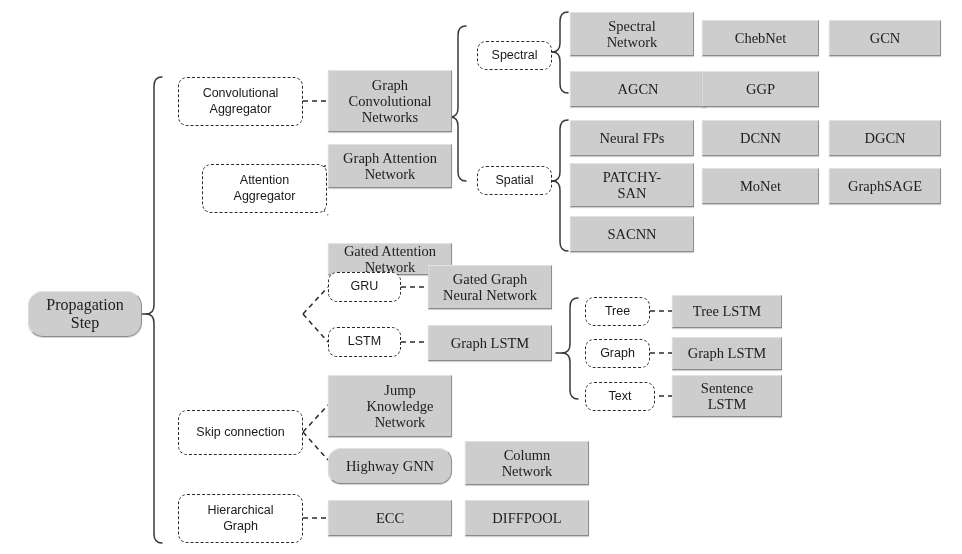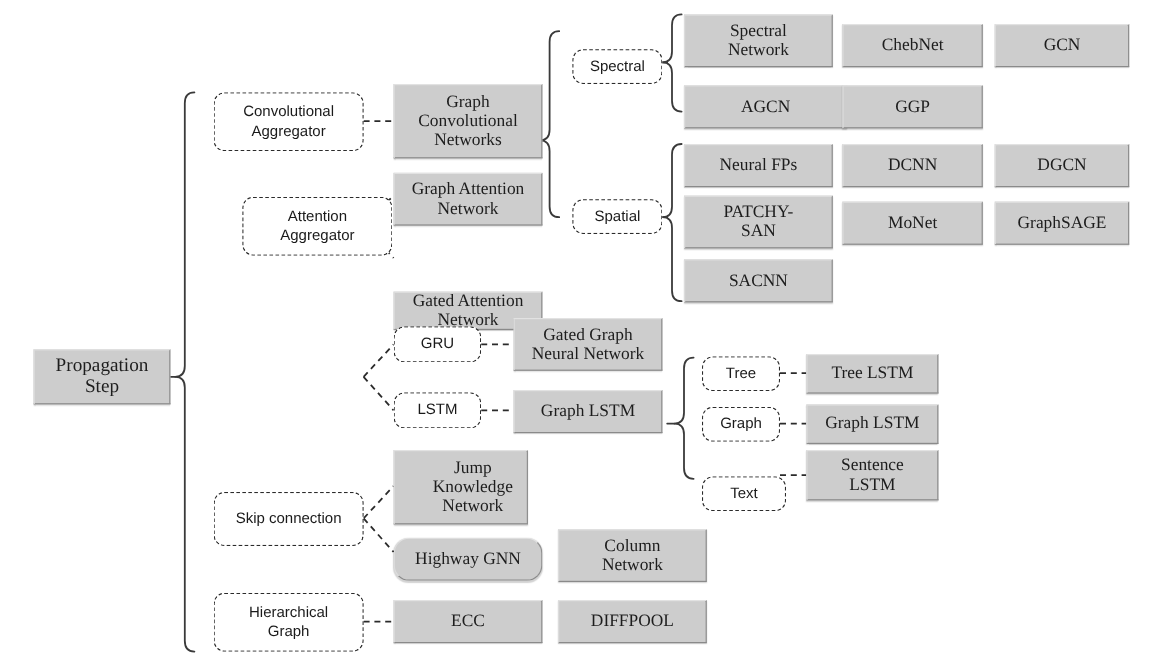--- a/index.html
+++ b/index.html
@@ -29,21 +29,21 @@
     align-items:center;
     justify-content:center;
     text-align:center;
     font-family:"Liberation Serif", serif;
     font-size:14.5px;
     line-height:1.12;
     color:#1d1d1d;
     padding:1px 3px;
     white-space:pre-line;
   }
-  .gbox.root{font-size:16px;}
+  .gbox.root{font-size:16px;border-radius:15px;}
   
   .dbox{
     position:absolute;
     box-sizing:border-box;
     background:#ffffff;
     border:1.6px dashed #2b2b2b;
     border-radius:9px;
     display:flex;
     align-items:center;
     justify-content:center;
@@ -136,21 +136,21 @@
 
   <div class="dbox" style="left:328px;top:272px;width:73px;height:30px;">GRU</div>
 
   <div class="dbox" style="left:328px;top:327px;width:73px;height:30px;">LSTM</div>
 
   <div class="gbox" style="left:428px;top:265px;width:124px;height:44px;">Gated Graph
 Neural Network</div>
 
   <div class="gbox" style="left:428px;top:325px;width:124px;height:36px;">Graph LSTM</div>
 
-  <div class="gbox" style="left:328px;top:375px;width:112px;height:62px;padding-left:23px;">Jump
+  <div class="gbox" style="left:328px;top:375px;width:124px;height:62px;padding-left:23px;">Jump
 Knowledge
 Network</div>
 
   <div class="gbox" style="left:328px;top:448px;width:124px;height:36px;border-radius:13px;">Highway GNN</div>
 
   <div class="gbox" style="left:465px;top:441px;width:124px;height:44px;">Column
 Network</div>
 
   <div class="gbox" style="left:328px;top:500px;width:124px;height:36px;">ECC</div>
 
@@ -183,21 +183,21 @@
   <div class="gbox" style="left:702px;top:168px;width:117px;height:36px;">MoNet</div>
 
   <div class="gbox" style="left:829px;top:168px;width:112px;height:36px;">GraphSAGE</div>
 
   <div class="gbox" style="left:570px;top:216px;width:124px;height:36px;">SACNN</div>
 
   <div class="dbox" style="left:585px;top:297px;width:65px;height:29px;">Tree</div>
 
   <div class="dbox" style="left:585px;top:339px;width:65px;height:29px;">Graph</div>
 
-  <div class="dbox" style="left:585px;top:382px;width:70px;height:29px;margin-top:15px;">Text</div>
+  <div class="dbox" style="left:585px;top:382px;width:70px;height:29px;">Text</div>
 
   <div class="gbox" style="left:672px;top:295px;width:110px;height:33px;">Tree LSTM</div>
 
   <div class="gbox" style="left:672px;top:337px;width:110px;height:33px;">Graph LSTM</div>
 
   <div class="gbox" style="left:672px;top:375px;width:110px;height:42px;">Sentence
 LSTM</div>
 
 </div>
 

